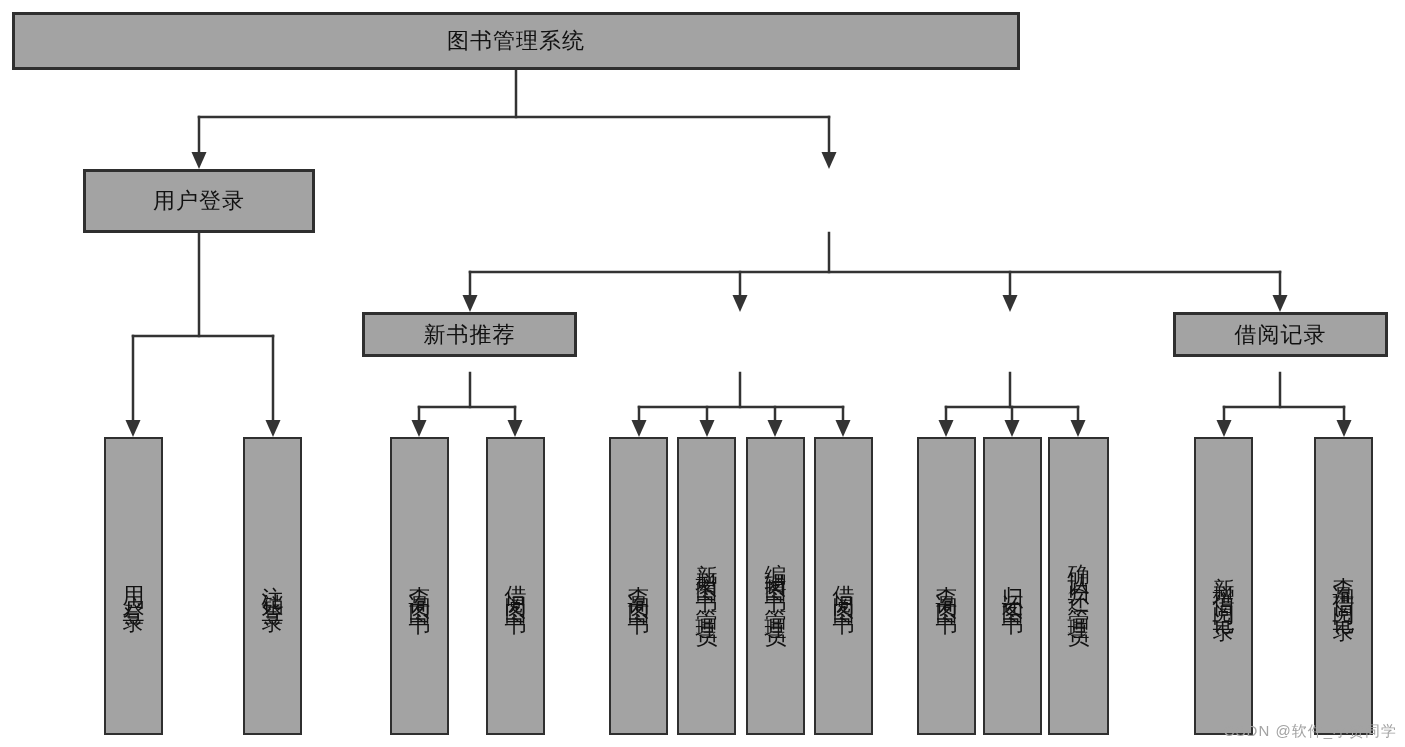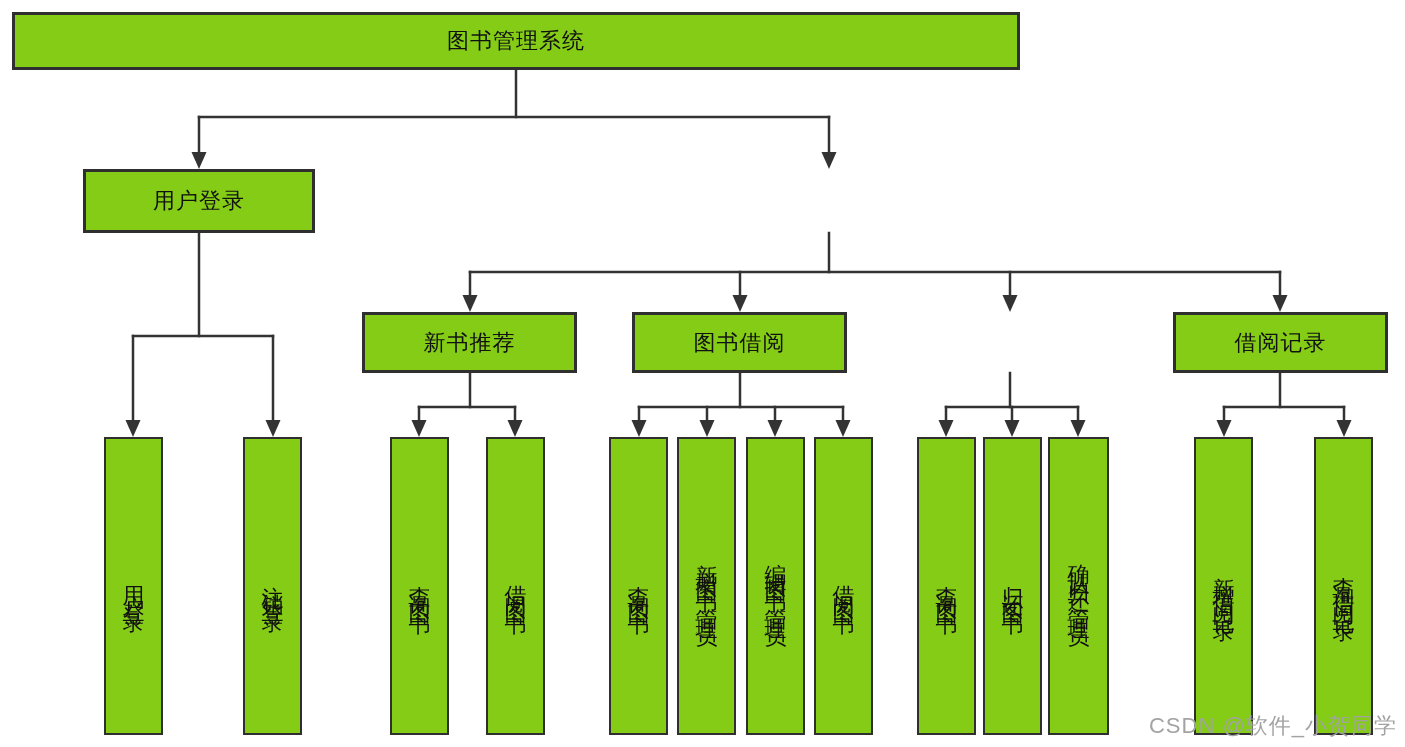--- a/index.html
+++ b/index.html
@@ -17,60 +17,60 @@
   }
   #connectors {
     position: absolute;
     left: 0; top: 0;
     width: 1405px; height: 747px;
     pointer-events: none;
   }
   .node {
     position: absolute;
     box-sizing: border-box;
-    background: #84cc16;
+    background: #a3a3a3;
     border: 3px solid #2f2f2f;
     display: flex;
     align-items: center;
     justify-content: center;
     color: #111111;
     font-size: 22px;
     letter-spacing: 1px;
     white-space: nowrap;
     z-index: 2;
   }
   .node.root {
     left: 12px; top: 12px;
     width: 1008px; height: 58px;
   }
   .node.lvl2 {
     top: 169px;
     width: 232px; height: 64px;
   }
   .node.lvl3 {
     top: 312px;
-    width: 215px; height: 61px;
+    width: 215px; height: 45px;
   }
   .node.leaf {
     top: 437px;
     width: 59px; height: 298px;
     border-width: 2.5px;
   }
   .leaf span {
     writing-mode: vertical-rl;
     text-orientation: mixed;
     font-size: 22px;
     letter-spacing: 9px;
     line-height: 1;
   }
   .watermark {
     position: absolute;
     right: 8px;
     bottom: 6px;
-    font-size: 22px;
+    font-size: 15px;
     color: #a3a3a3;
     letter-spacing: 1px;
     z-index: 3;
     white-space: nowrap;
   }
 </style>
 </head>
 <body>
 
 <div id="diagram">
@@ -148,23 +148,20 @@
     <span>图书管理系统</span>
   </div>
 
   <div class="node lvl2" style="left:83px;">
     <span>用户登录</span>
   </div>
 
   <div class="node lvl3" style="left:362px;">
     <span>新书推荐</span>
   </div>
-  <div class="node lvl3" style="left:632px;">
-    <span>图书借阅</span>
-  </div>
   <div class="node lvl3" style="left:1173px;">
     <span>借阅记录</span>
   </div>
 
   <div class="node leaf" style="left:104px;">
     <span>用户登录</span>
   </div>
   <div class="node leaf" style="left:243px;">
     <span>注销登录</span>
   </div>

